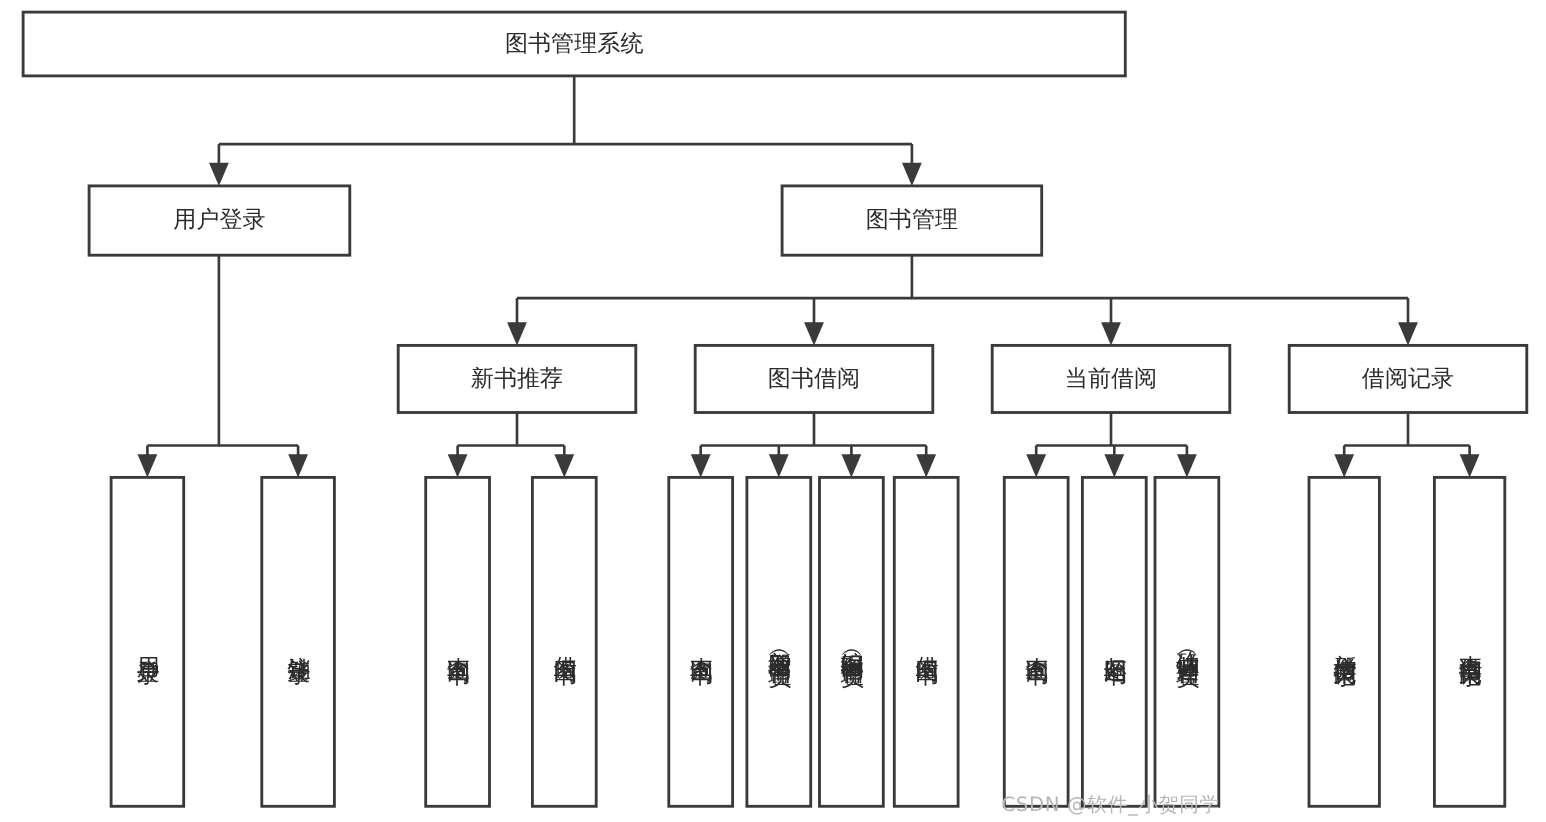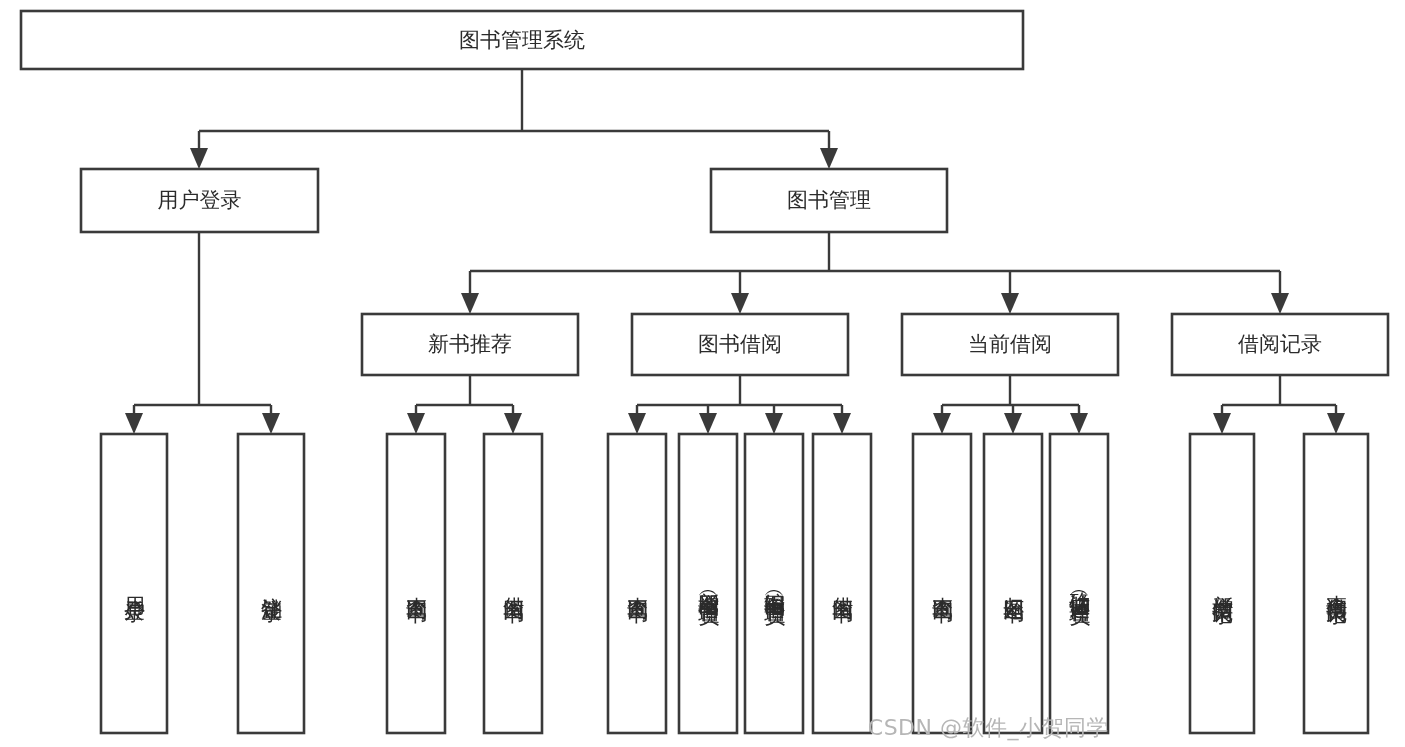--- a/index.html
+++ b/index.html
@@ -68,21 +68,21 @@
     letter-spacing: 2px;
     color: #2b2b2b;
     white-space: nowrap;
     display: block;
   }
   .watermark {
     position: absolute;
     right: 8px;
     bottom: 4px;
     font-family: "DejaVu Sans", "Liberation Sans", sans-serif;
-    font-size: 22px;
+    font-size: 18px;
     color: #b6b6b6;
     letter-spacing: 0.5px;
     user-select: none;
     white-space: nowrap;
   }
 </style>
 </head>
 <body>
 
 <div id="diagram-root">

